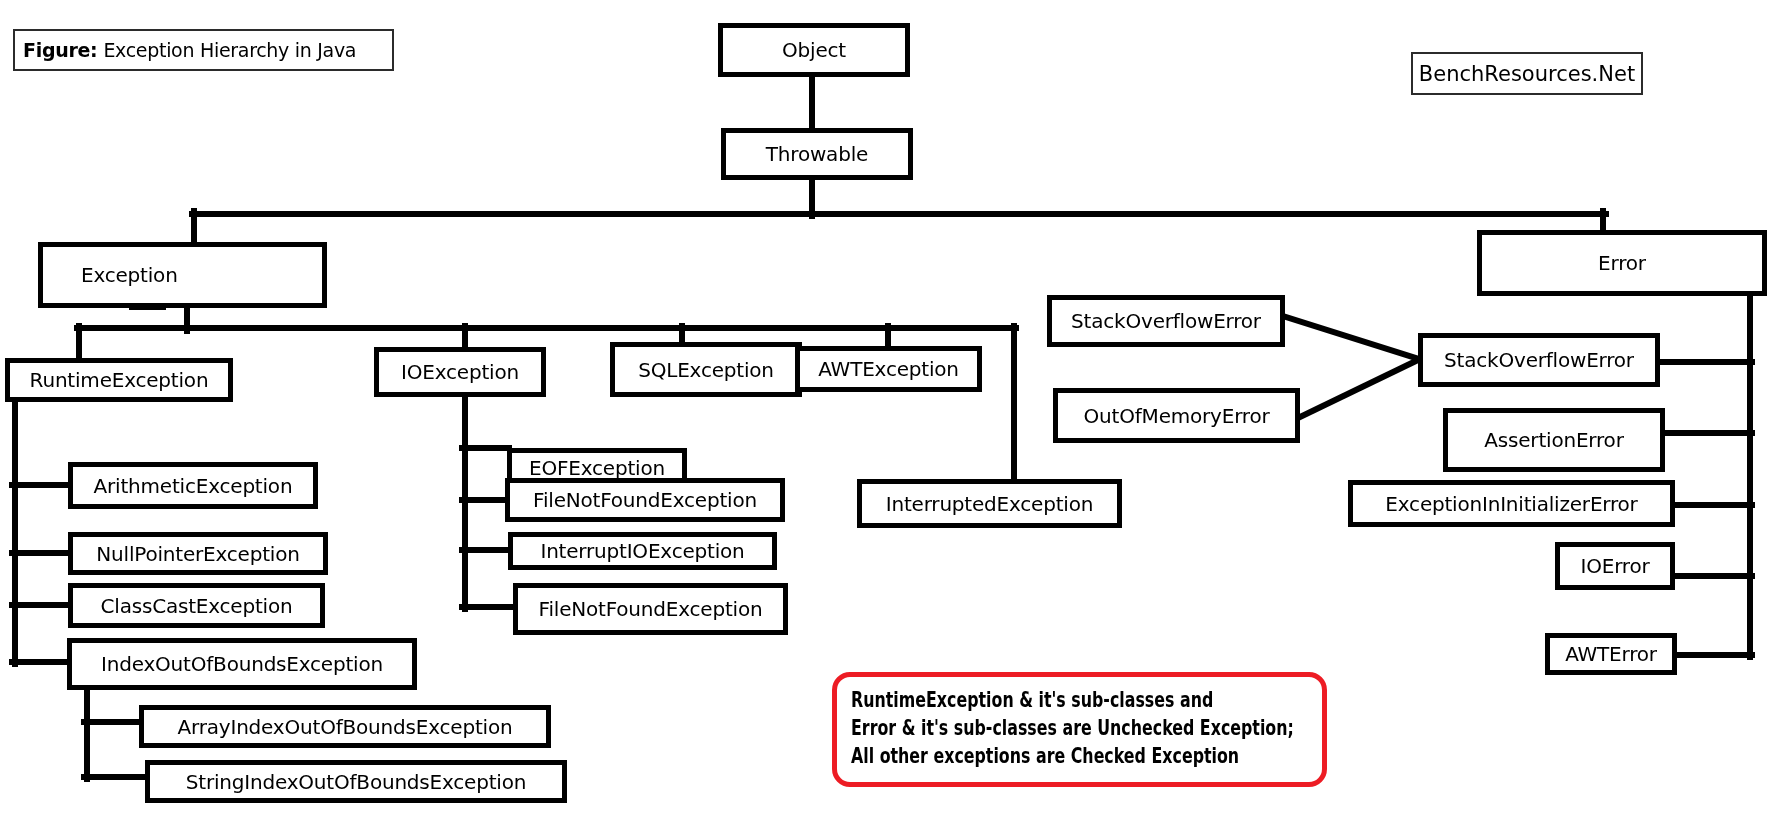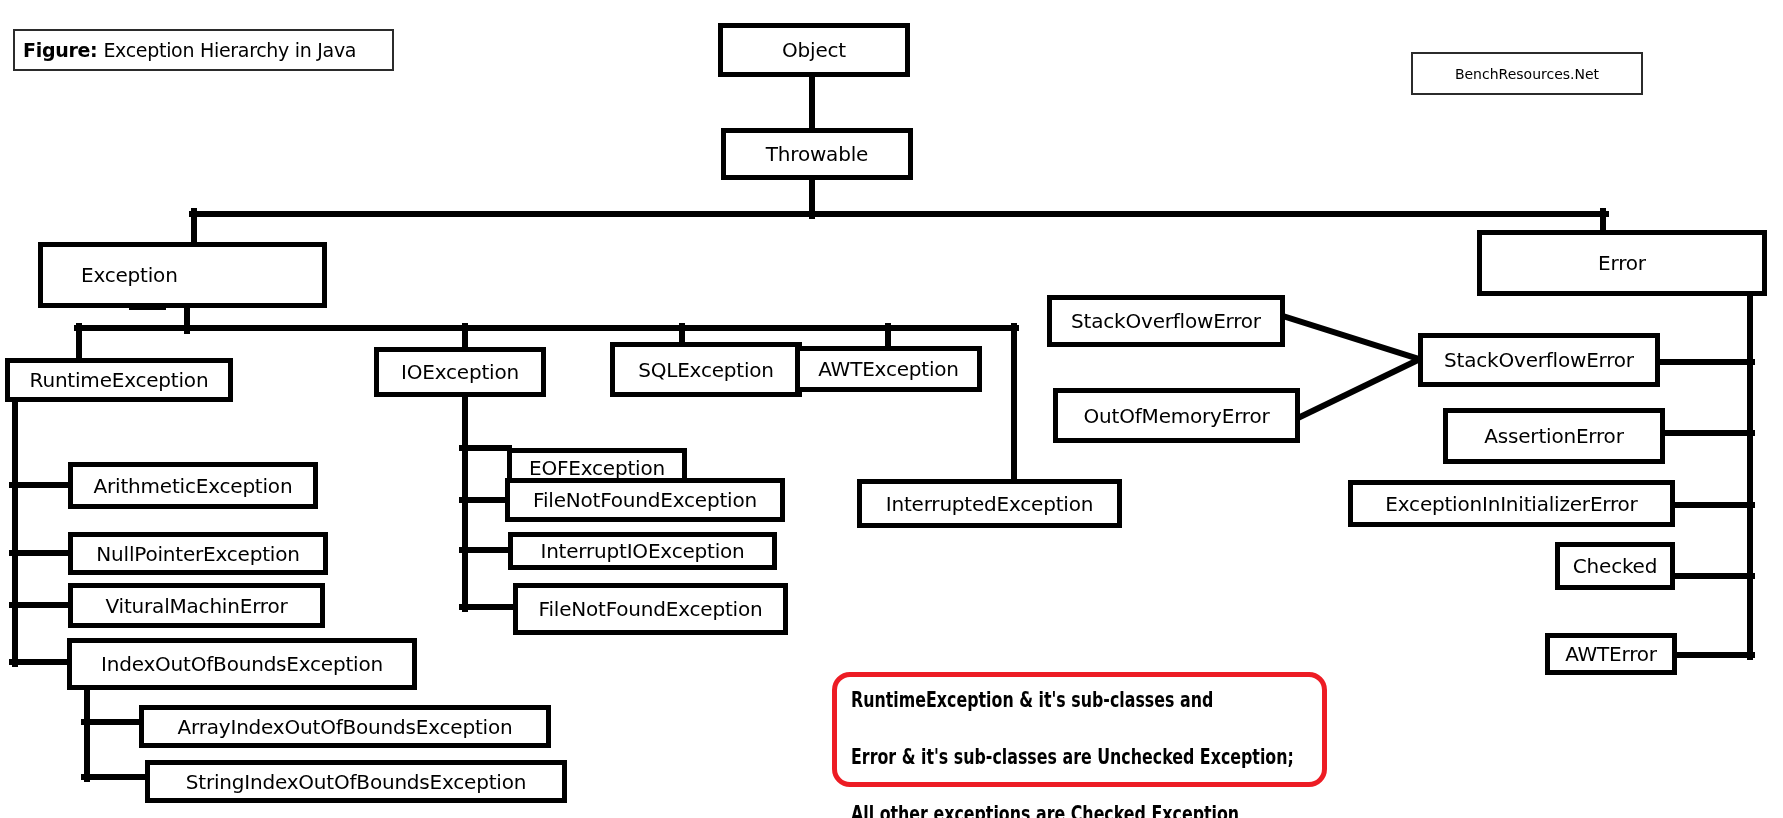--- a/index.html
+++ b/index.html
@@ -37,35 +37,34 @@
     white-space: nowrap;
     z-index: 3;
   }
   #figure-title {
     left: 13px; top: 29px; width: 381px; height: 42px;
     font-size: 19px; letter-spacing: -0.3px; padding-left: 8px;
   }
   #figure-title .prefix { font-weight: bold; margin-right: 6px; }
   #brand-box {
     left: 1411px; top: 52px; width: 232px; height: 43px;
-    font-size: 14px; justify-content: center;
+    font-size: 21px; justify-content: center;
   }
   #note-box {
     position: absolute;
     left: 832px; top: 672px; width: 495px; height: 115px;
     box-sizing: border-box;
     background: #ffffff;
     border: 5px solid #ed1c24;
     border-radius: 18px;
     z-index: 3;
     padding: 9px 6px 6px 14px;
     display: flex;
     flex-direction: column;
     justify-content: flex-start;
-    gap: 29px;
   }
   .note-line {
     font-weight: bold;
     font-size: 22px;
     line-height: 28px;
     color: #000000;
     white-space: nowrap;
     transform: scaleX(0.72);
     transform-origin: 0 50%;
   }
@@ -112,39 +111,39 @@
       <line x1="134" y1="305" x2="161" y2="305" stroke="#000000" stroke-width="10" stroke-linecap="square"></line>
     </svg>
 
   <div id="nodes">
       <div class="node" style="left: 718px; top: 23px; width: 192px; height: 54px; border-color: rgb(0, 0, 0);">Object</div>
       <div class="node" style="left: 721px; top: 128px; width: 192px; height: 52px; border-color: rgb(0, 0, 0);">Throwable</div>
       <div class="node" style="left: 38px; top: 242px; width: 289px; height: 66px; border-color: rgb(0, 0, 0); justify-content: flex-start; padding-left: 38px;">Exception</div>
       <div class="node" style="left: 5px; top: 358px; width: 228px; height: 44px; border-color: rgb(0, 0, 0);">RuntimeException</div>
       <div class="node" style="left: 68px; top: 462px; width: 250px; height: 47px; border-color: rgb(0, 0, 0);">ArithmeticException</div>
       <div class="node" style="left: 68px; top: 532px; width: 260px; height: 43px; border-color: rgb(0, 0, 0);">NullPointerException</div>
-      <div class="node" style="left: 68px; top: 583px; width: 257px; height: 45px; border-color: rgb(0, 0, 0);">VituralMachinError</div>
+      <div class="node" style="left: 68px; top: 583px; width: 257px; height: 45px; border-color: rgb(0, 0, 0);">ClassCastException</div>
       <div class="node" style="left: 67px; top: 638px; width: 350px; height: 52px; border-color: rgb(0, 0, 0);">IndexOutOfBoundsException</div>
       <div class="node" style="left: 139px; top: 705px; width: 412px; height: 43px; border-color: rgb(0, 0, 0);">ArrayIndexOutOfBoundsException</div>
       <div class="node" style="left: 145px; top: 760px; width: 422px; height: 43px; border-color: rgb(0, 0, 0);">StringIndexOutOfBoundsException</div>
       <div class="node" style="left: 374px; top: 347px; width: 172px; height: 50px; border-color: rgb(0, 0, 0);">IOException</div>
       <div class="node" style="left: 610px; top: 342px; width: 192px; height: 55px; border-color: rgb(0, 0, 0);">SQLException</div>
       <div class="node" style="left: 795px; top: 346px; width: 187px; height: 46px; border-color: rgb(0, 0, 0);">AWTException</div>
       <div class="node" style="left: 507px; top: 448px; width: 180px; height: 40px; border-color: rgb(0, 0, 0);">EOFException</div>
       <div class="node" style="left: 505px; top: 478px; width: 280px; height: 44px; border-color: rgb(0, 0, 0);">FileNotFoundException</div>
       <div class="node" style="left: 508px; top: 532px; width: 269px; height: 38px; border-color: rgb(0, 0, 0);">InterruptIOException</div>
       <div class="node" style="left: 513px; top: 583px; width: 275px; height: 52px; border-color: rgb(0, 0, 0);">FileNotFoundException</div>
       <div class="node" style="left: 857px; top: 479px; width: 265px; height: 49px; border-color: rgb(0, 0, 0);">InterruptedException</div>
       <div class="node" style="left: 1047px; top: 295px; width: 238px; height: 52px; border-color: rgb(0, 0, 0);">StackOverflowError</div>
       <div class="node" style="left: 1053px; top: 388px; width: 247px; height: 55px; border-color: rgb(0, 0, 0);">OutOfMemoryError</div>
       <div class="node" style="left: 1418px; top: 333px; width: 242px; height: 54px; border-color: rgb(0, 0, 0);">StackOverflowError</div>
       <div class="node" style="left: 1477px; top: 230px; width: 290px; height: 66px; border-color: rgb(0, 0, 0);">Error</div>
-      <div class="node" style="left: 1443px; top: 408px; width: 222px; height: 56px; border-color: rgb(0, 0, 0); text-align: center;">AssertionError</div>
+      <div class="node" style="left: 1443px; top: 408px; width: 222px; height: 64px; border-color: rgb(0, 0, 0); text-align: center;">AssertionError</div>
       <div class="node" style="left: 1348px; top: 480px; width: 327px; height: 47px; border-color: rgb(0, 0, 0);">ExceptionInInitializerError</div>
-      <div class="node" style="left: 1555px; top: 542px; width: 120px; height: 48px; border-color: rgb(0, 0, 0);">Checked</div>
+      <div class="node" style="left: 1555px; top: 542px; width: 120px; height: 48px; border-color: rgb(0, 0, 0);">IOError</div>
       <div class="node" style="left: 1545px; top: 633px; width: 132px; height: 42px; border-color: rgb(0, 0, 0);">AWTError</div>
     </div>
 
   <div class="frame" id="figure-title">
     <span class="prefix">Figure:</span>
     <span>Exception Hierarchy in Java</span>
   </div>
 
   <div class="frame" id="brand-box">BenchResources.Net</div>
 

